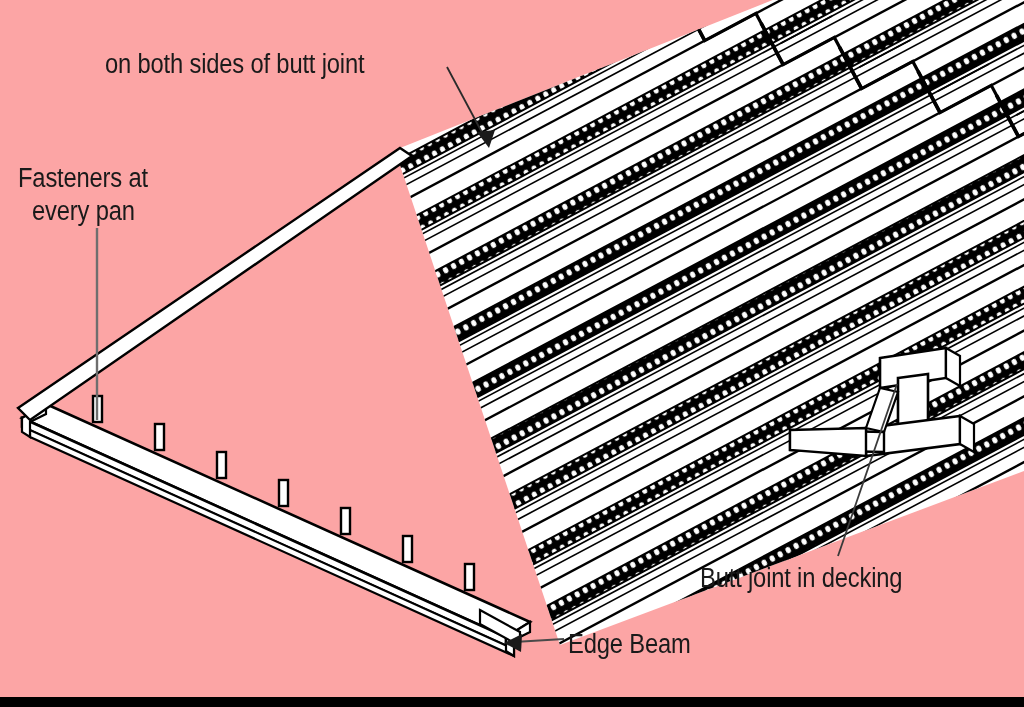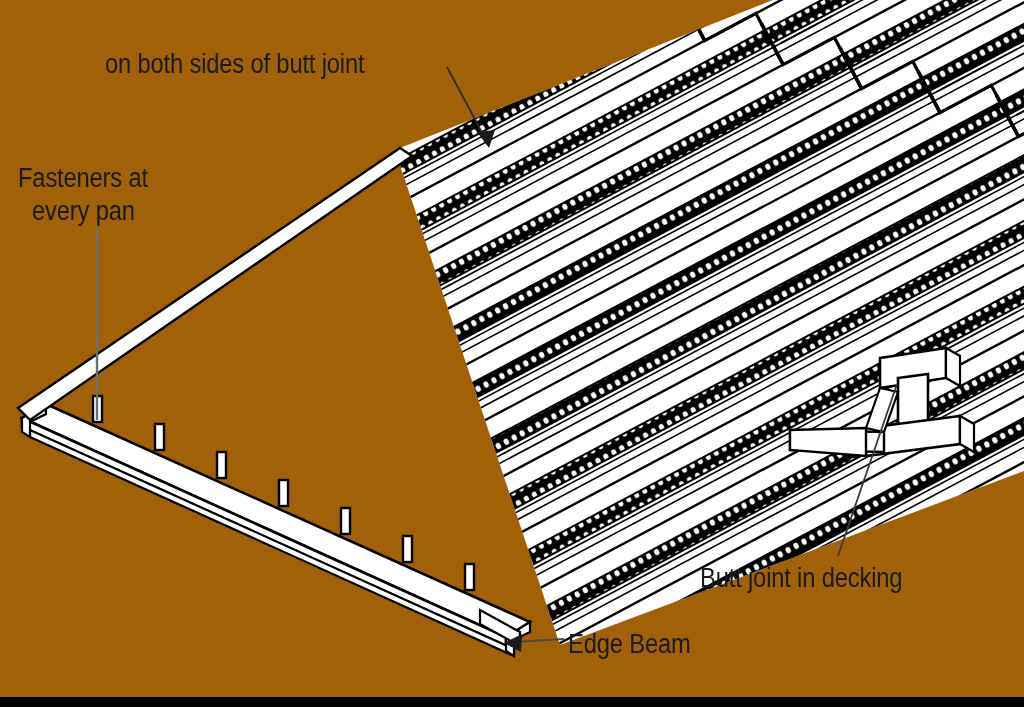--- a/index.html
+++ b/index.html
@@ -1,21 +1,21 @@
 <!DOCTYPE html>
 <html><head>
 <meta charset="utf-8">
 <title>Steel Deck Butt Joint Detail</title>
 <style>
   html,body{margin:0;padding:0;background:#ffffff;}
   body{
     width:1024px;height:707px;overflow:hidden;position:relative;
     font-family:"Liberation Sans","DejaVu Sans",sans-serif;
   }
-  #stage{position:absolute;left:0;top:0;width:1024px;height:707px;background:#a16207;}
+  #stage{position:absolute;left:0;top:0;width:1024px;height:707px;background:#fca5a5;}
   #fig{position:absolute;left:0;top:0;}
   .lbl{
     position:absolute;
     color:#1a1a1a;
     font-family:"Liberation Sans","DejaVu Sans",sans-serif;
     font-size:27px;
     line-height:33px;
     white-space:pre;
     letter-spacing:-0.2px;
     transform:scaleX(0.88);

